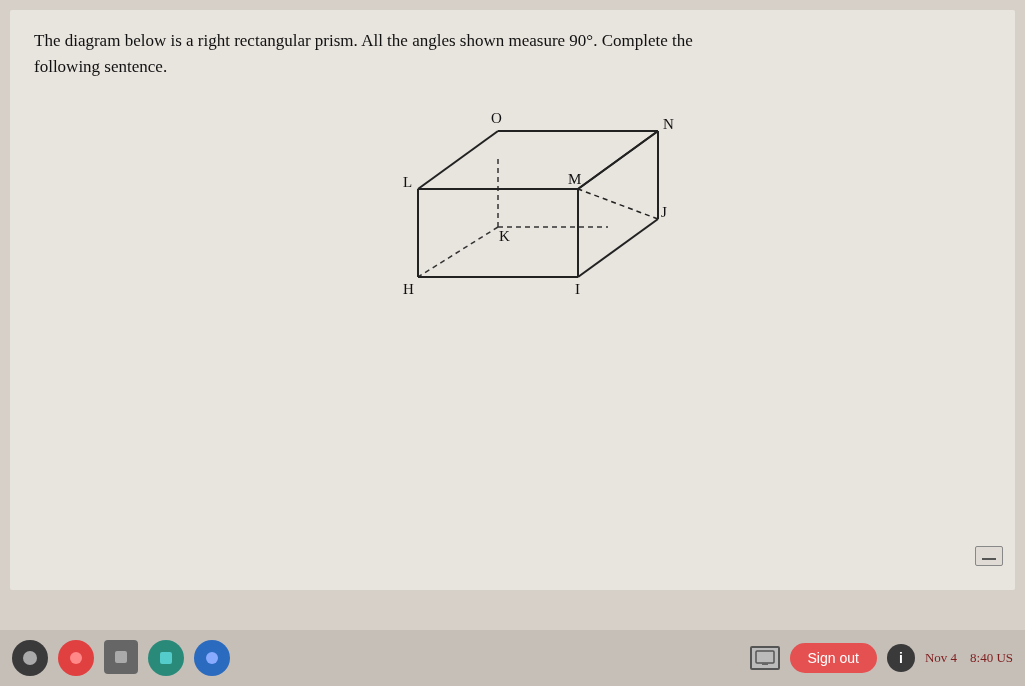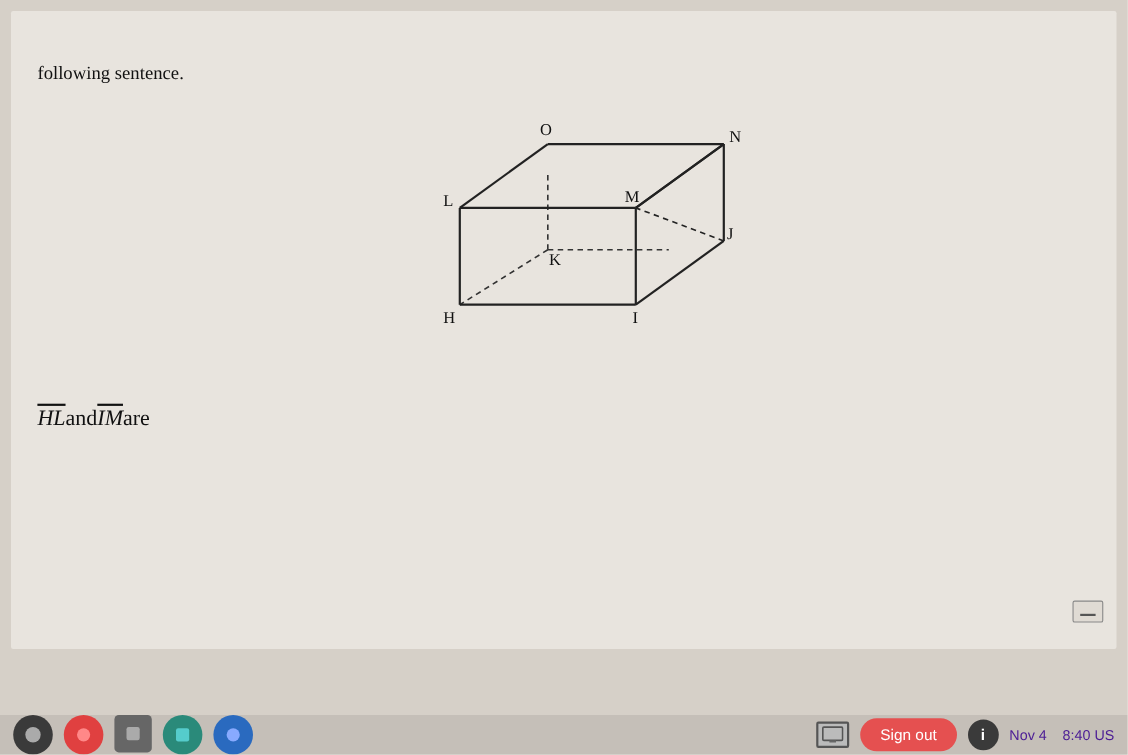--- a/index.html
+++ b/index.html
@@ -93,21 +93,21 @@
       background: #555;
       margin-top: 6px;
     }
 
     
     .taskbar {
       position: absolute;
       bottom: 0;
       left: 0;
       width: 1025px;
-      height: 36px;
+      height: 56px;
       background: #c5bfb8;
       display: flex;
       align-items: center;
       justify-content: flex-end;
       padding: 0 12px;
       gap: 10px;
     }
 
     .taskbar-icon-circle {
       width: 36px;
@@ -152,43 +152,43 @@
       align-items: center;
       justify-content: center;
       font-size: 14px;
       font-weight: bold;
       font-family: Arial, sans-serif;
       cursor: pointer;
     }
 
     .taskbar-date {
       font-size: 13px;
-      color: #4c1d95;
-      font-family: Liberation Sans, sans-serif;
+      color: #7f1d1d;
+      font-family: Liberation Serif, serif;
       white-space: nowrap;
     }
 
     .screen-icon {
       width: 30px;
       height: 24px;
       border: 2px solid #555;
       border-radius: 2px;
       background: #bbb;
       cursor: pointer;
       display: flex;
       align-items: center;
       justify-content: center;
     }
   </style>
 </head>
 <body>
 
 <div class="main-content">
   <p class="problem-text">
-    <br>
+    <span>The diagram below is a right rectangular prism. All the angles shown measure 90°. Complete the</span><br>
     <span>following sentence.</span>
   </p>
 
   <div class="diagram-container">
     <svg class="diagram-svg" viewBox="0 0 420 260" xmlns="http://www.w3.org/2000/svg">
 
       <line x1="195" y1="138" x2="195" y2="68" stroke="#333" stroke-width="1.5" stroke-dasharray="5,4"></line>
 
       <line x1="195" y1="138" x2="115" y2="188" stroke="#333" stroke-width="1.5" stroke-dasharray="5,4"></line>
 
@@ -214,26 +214,20 @@
       <text x="100" y="98" font-size="15" font-family="Georgia,serif" fill="#111">L</text>
       <text x="265" y="95" font-size="15" font-family="Georgia,serif" fill="#111">M</text>
       <text x="358" y="128" font-size="15" font-family="Georgia,serif" fill="#111">J</text>
       <text x="196" y="152" font-size="15" font-family="Georgia,serif" fill="#111">K</text>
       <text x="100" y="205" font-size="15" font-family="Georgia,serif" fill="#111">H</text>
       <text x="272" y="205" font-size="15" font-family="Georgia,serif" fill="#111">I</text>
     </svg>
   </div>
 
 
-  <div class="answer-row">
-    <span class="overline">HL</span>
-    <span> and </span>
-    <span class="overline">IM</span>
-    <span> are</span>
-  </div>
 </div>
 
 <div class="minimize-btn">
   <div class="minimize-inner"></div>
 </div>
 
 <div class="taskbar">
   <div class="taskbar-left">
 
     <div class="taskbar-icon-circle icon-dark">

